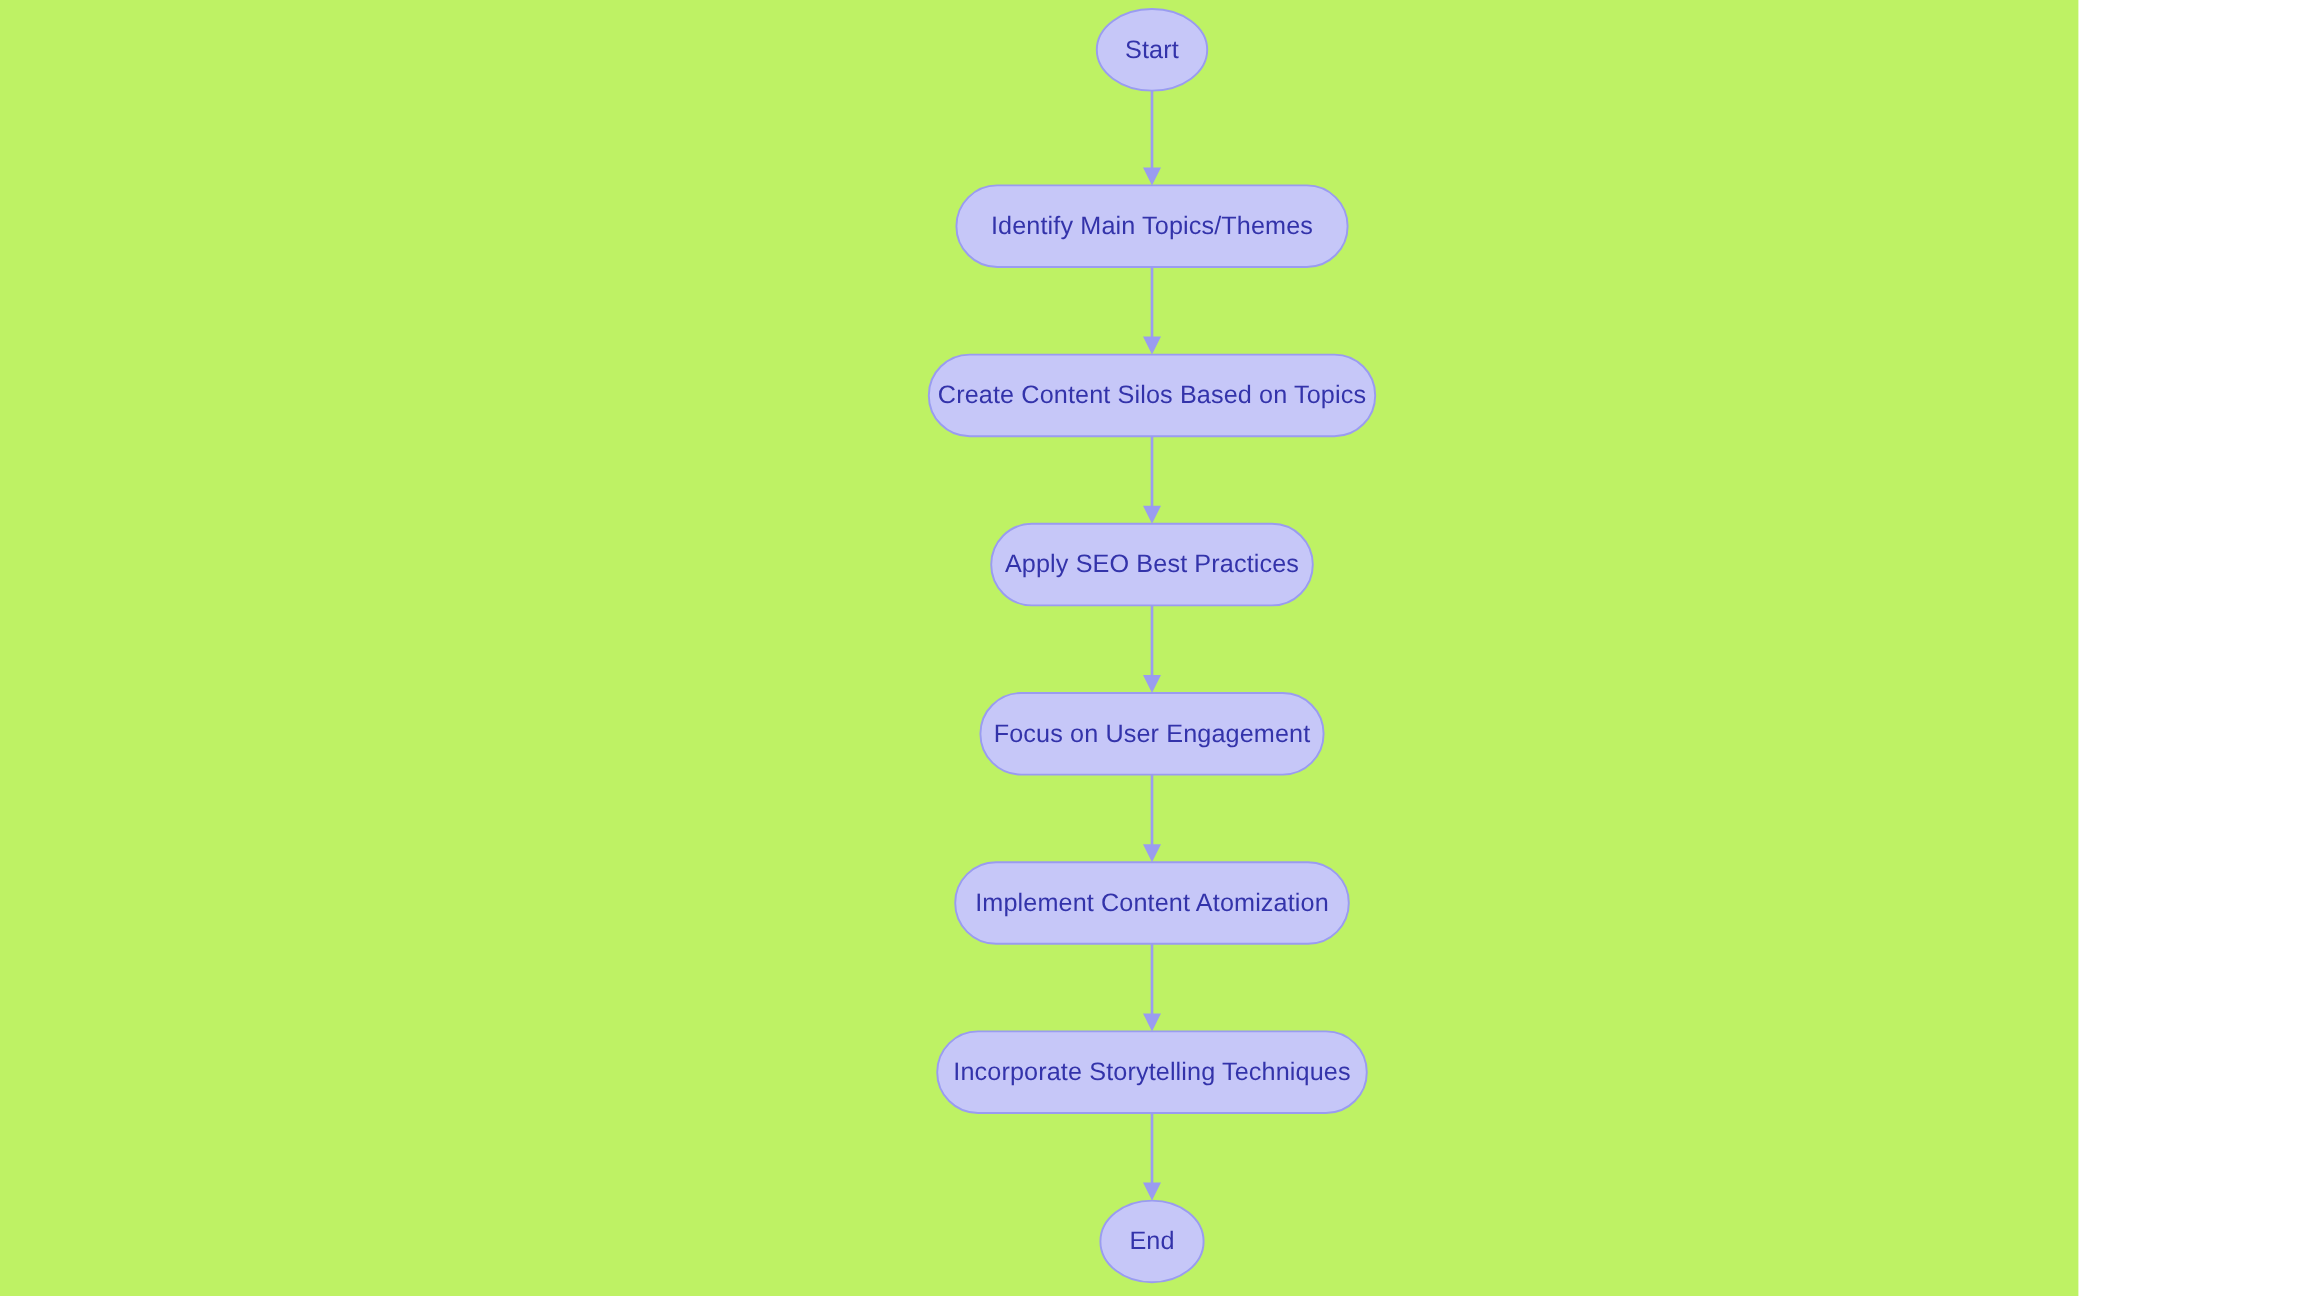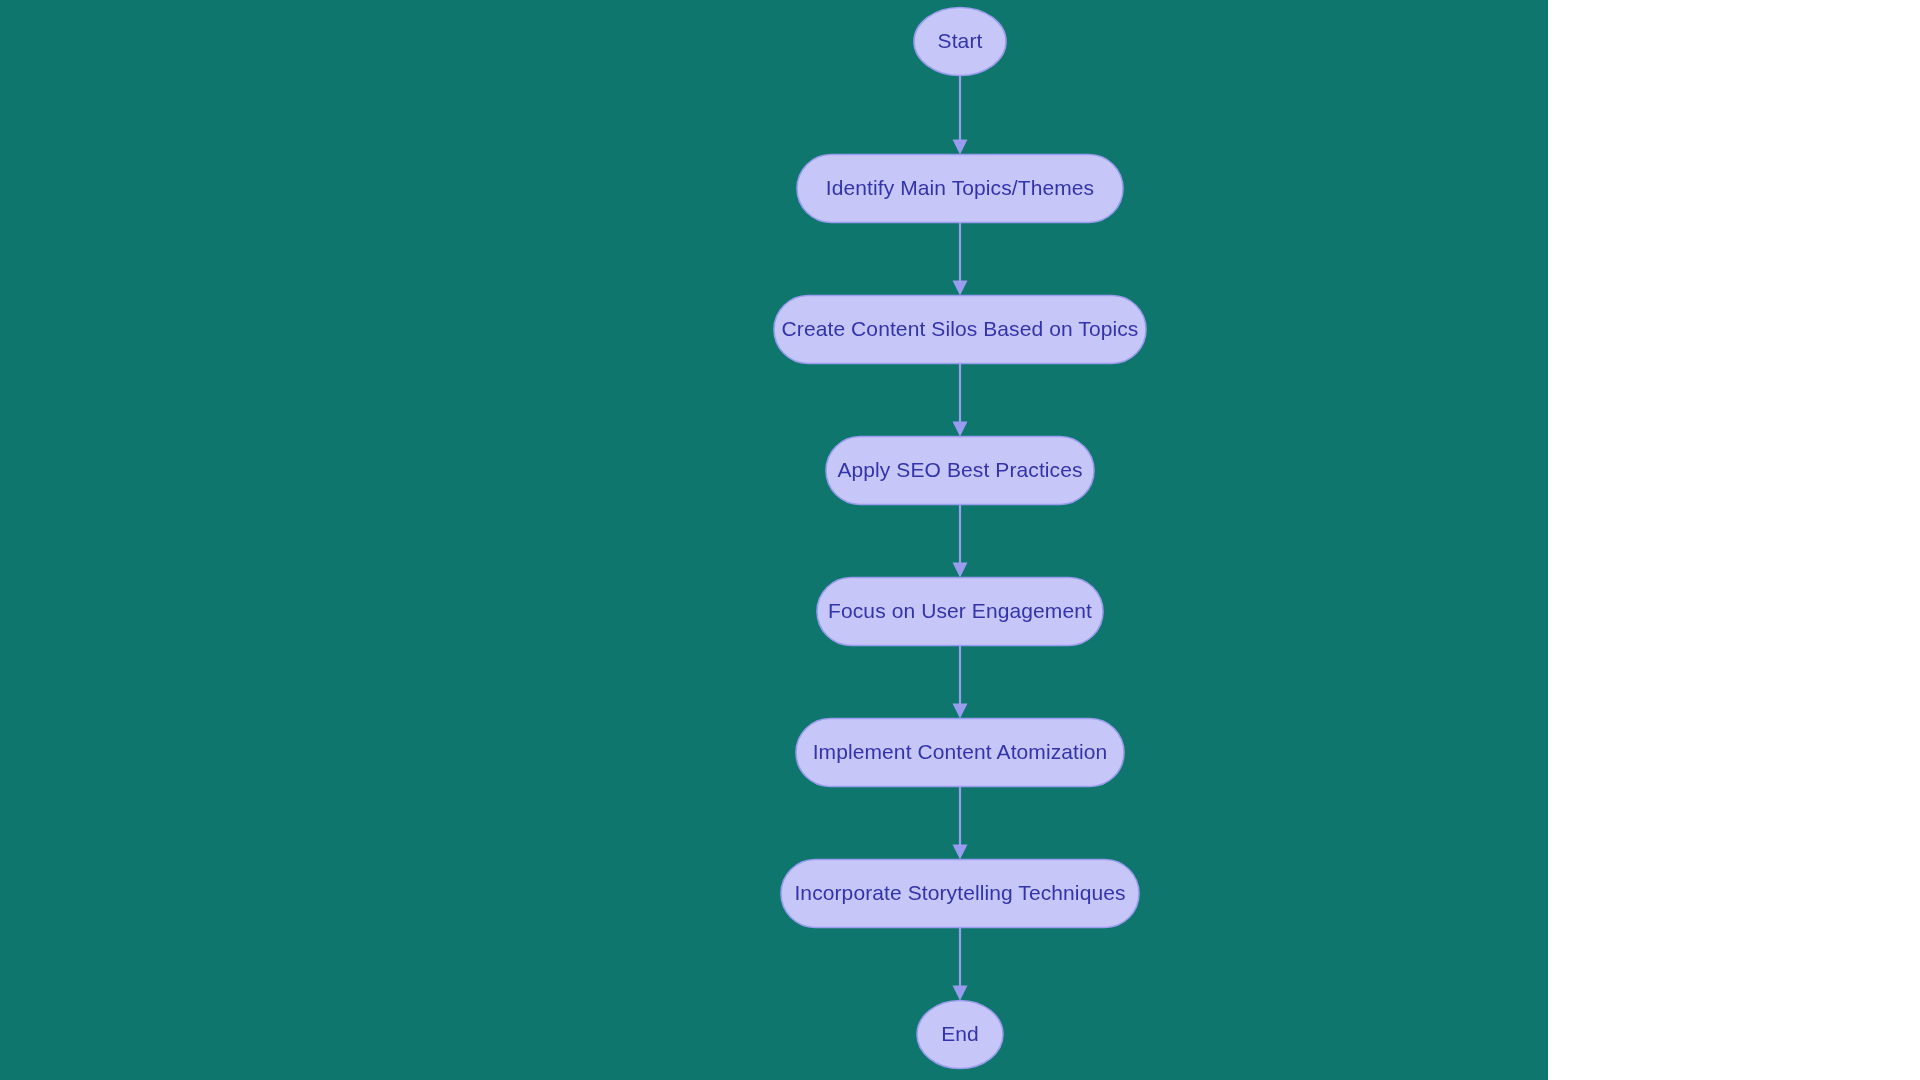--- a/index.html
+++ b/index.html
@@ -9,23 +9,23 @@
     background: #ffffff;
   }
   body {
     width: 1920px;
     height: 1080px;
     overflow: hidden;
     font-family: "Liberation Sans", sans-serif;
   }
   #flow-canvas {
     position: relative;
-    width: 1548px;
+    width: 1732px;
     height: 1080px;
-    background: #0f766e;
+    background: #bef264;
   }
   #flow-svg {
     position: absolute;
     top: 0;
     left: 0;
     width: 1920px;
     height: 1080px;
     display: block;
   }
   .node-shape {

